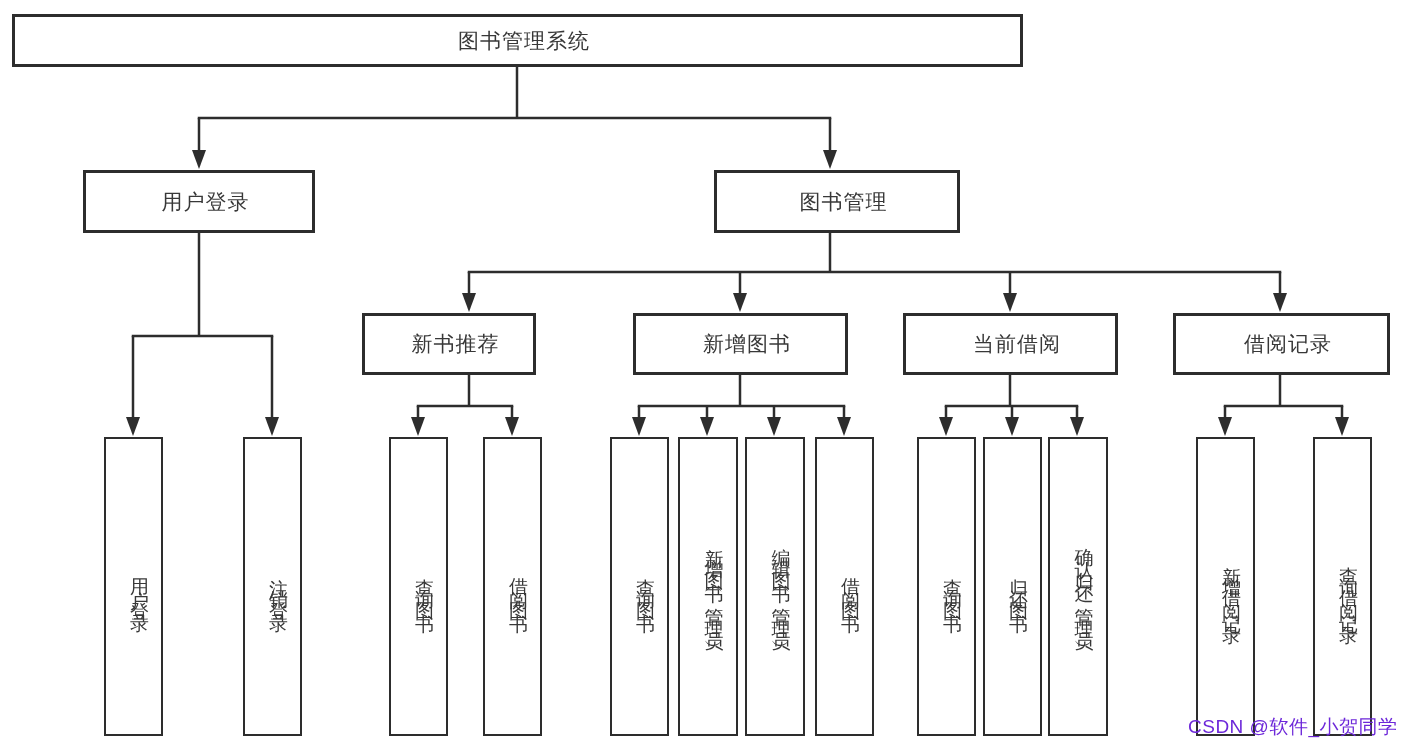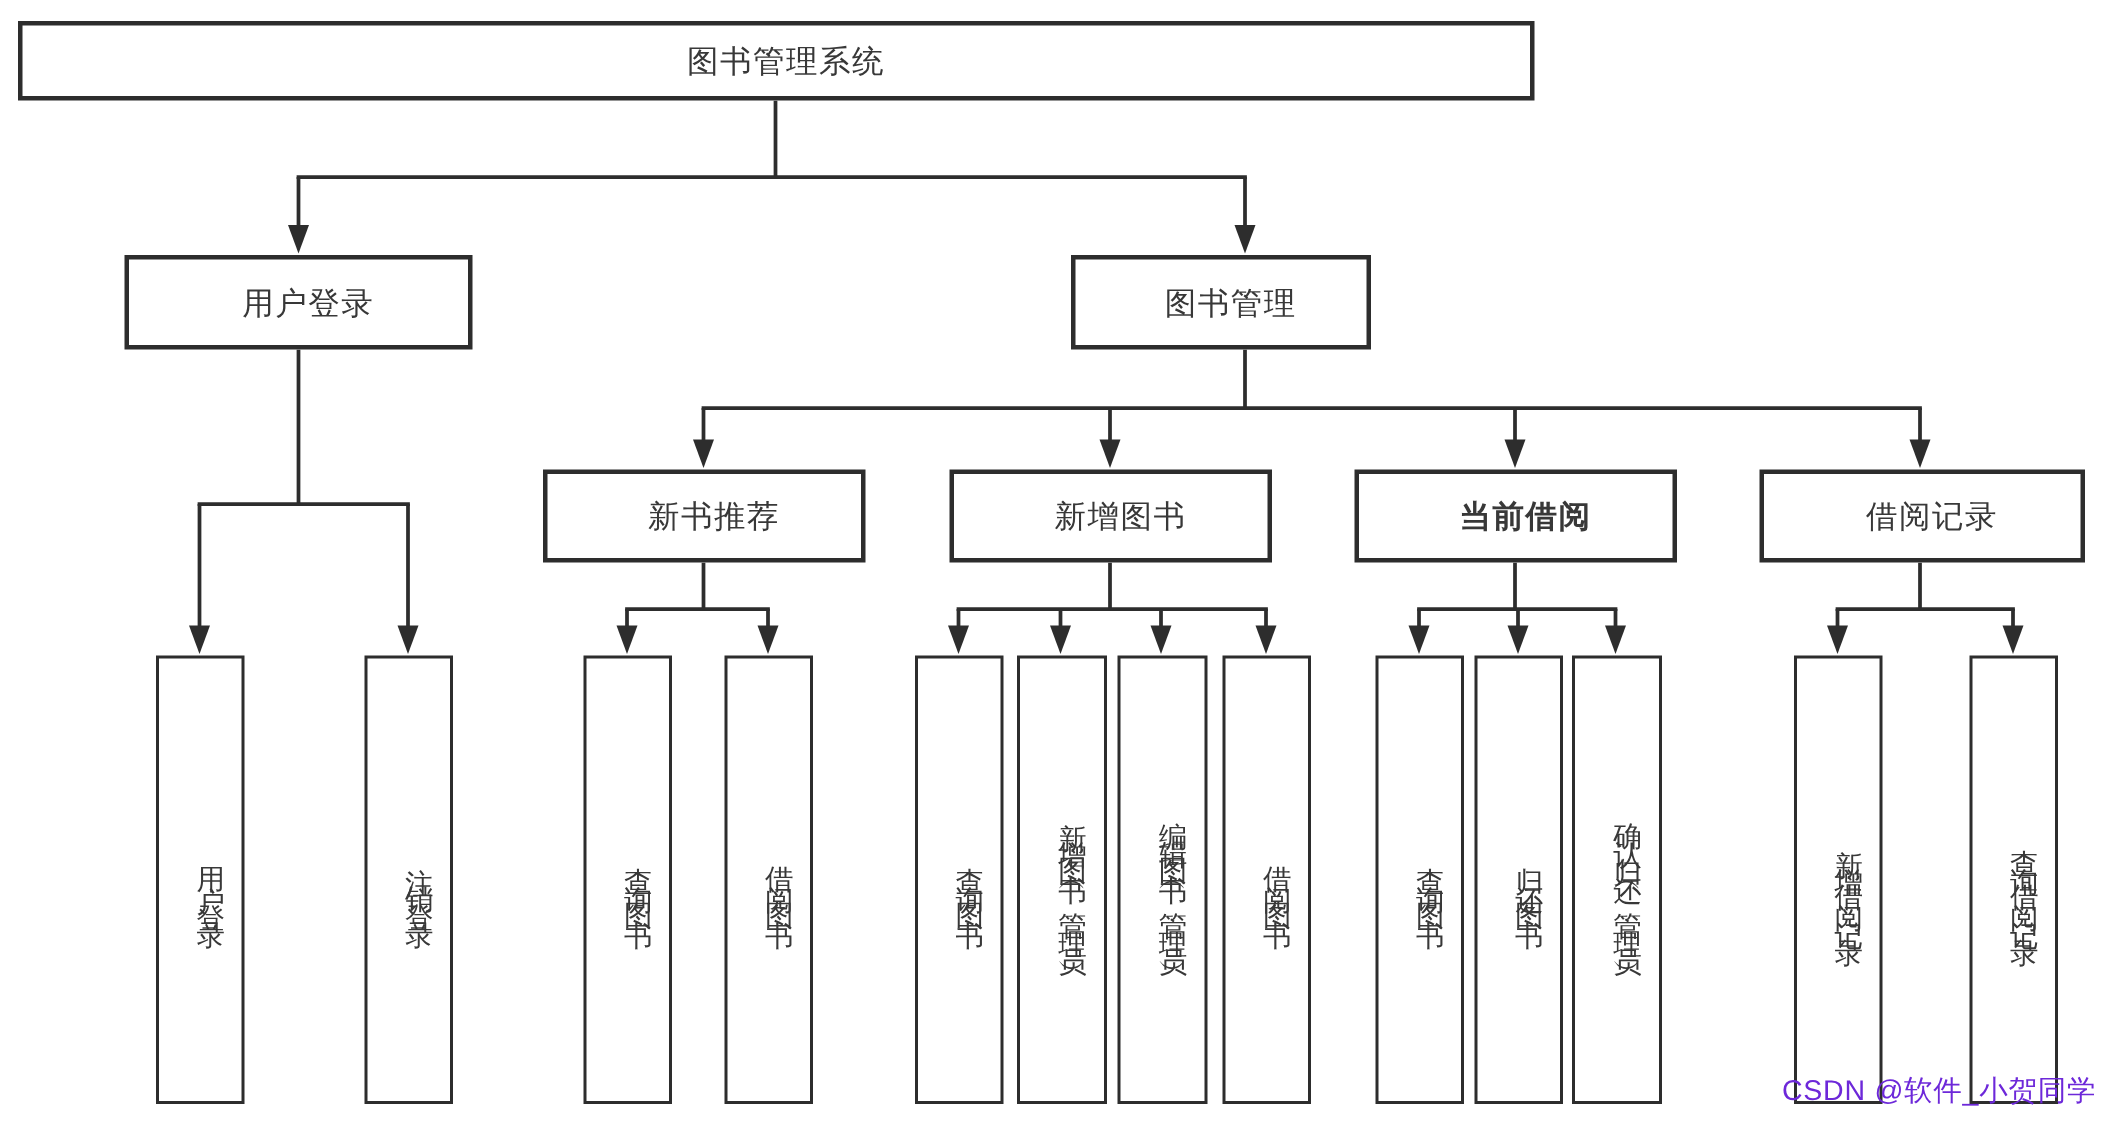--- a/index.html
+++ b/index.html
@@ -117,25 +117,25 @@
       <line x1="1223.75" y1="406" x2="1343.25" y2="406" stroke="#2d2d2d" stroke-width="2.5"></line>
       <line x1="1225" y1="406" x2="1225" y2="422" stroke="#2d2d2d" stroke-width="2.5"></line>
       <polygon points="1218,417 1232,417 1225,436" fill="#2d2d2d"></polygon>
       <line x1="1342" y1="406" x2="1342" y2="422" stroke="#2d2d2d" stroke-width="2.5"></line>
       <polygon points="1335,417 1349,417 1342,436" fill="#2d2d2d"></polygon>
     </svg>
 
   <div class="node h" style="left:12px; top:14px; width:1011px; height:53px;">图书管理系统</div>
 
   <div class="node h" style="left:83px; top:170px; width:232px; height:63px;">用户登录</div>
-  <div class="node h" style="left:714px; top:170px; width:200px; height:63px;">图书管理</div>
+  <div class="node h" style="left:714px; top:170px; width:246px; height:63px;">图书管理</div>
 
-  <div class="node h" style="left:362px; top:313px; width:215px; height:62px;">新书推荐</div>
+  <div class="node h" style="left:362px; top:313px; width:174px; height:62px;">新书推荐</div>
   <div class="node h" style="left:633px; top:313px; width:215px; height:62px;">新增图书</div>
-  <div class="node h" style="left:903px; top:313px; width:215px; height:62px;font-weight:bold;">当前借阅</div>
+  <div class="node h" style="left:903px; top:313px; width:215px; height:62px;">当前借阅</div>
   <div class="node h" style="left:1173px; top:313px; width:217px; height:62px;">借阅记录</div>
 
   <div class="node v" style="left:104px; top:437px; width:59px; height:299px;">
     <span class="vtext">用户登录</span>
   </div>
   <div class="node v" style="left:243px; top:437px; width:59px; height:299px;">
     <span class="vtext">注销登录</span>
   </div>
 
   <div class="node v" style="left:389px; top:437px; width:59px; height:299px;">

